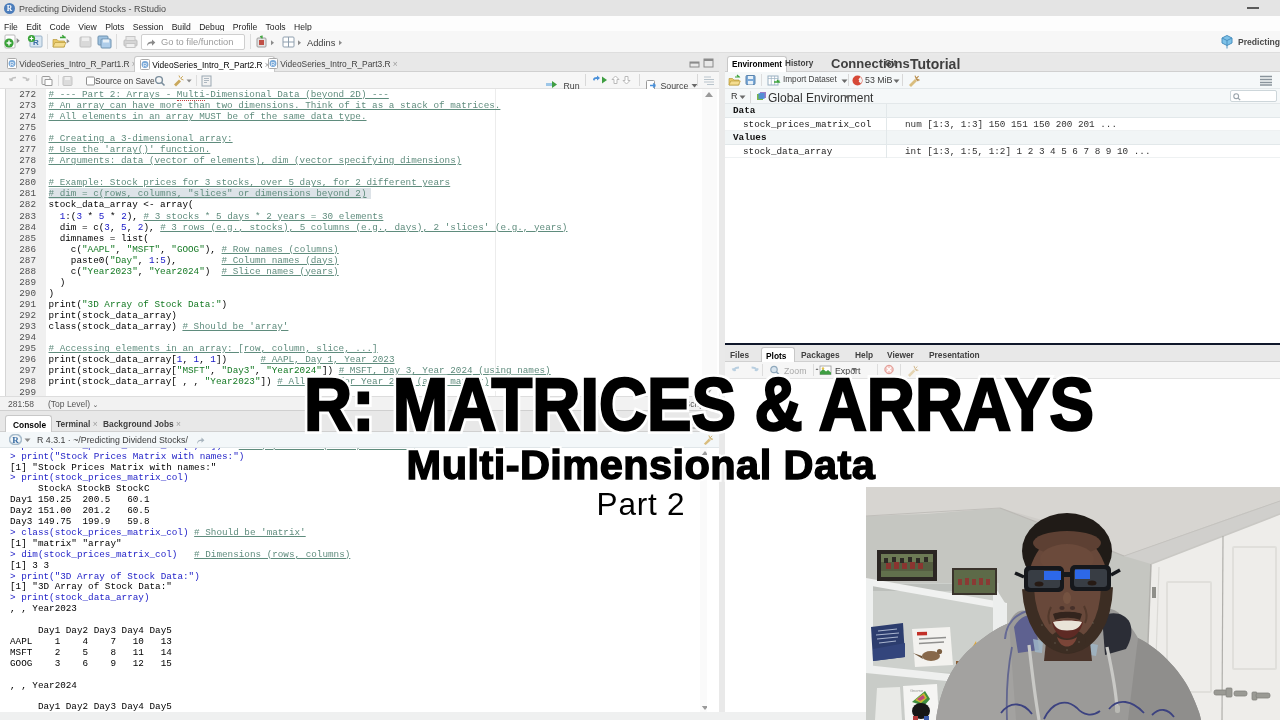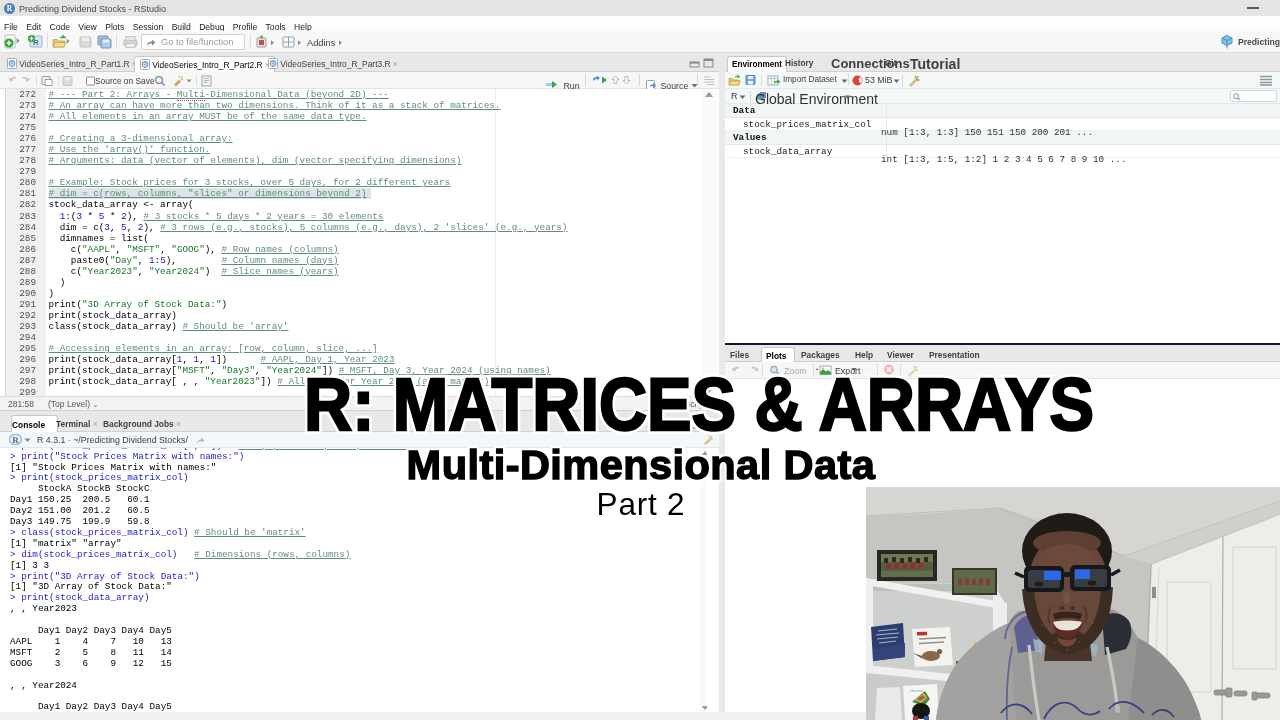--- a/index.html
+++ b/index.html
@@ -46,21 +46,21 @@
 #bottomstrip { left:0; top:712px; width:1280px; height:8px; background:#eff0f0; }
 
 
 #envtabs { left:0; top:2px; width:555px; height:17px; }
 #envtoolbar { left:0; top:19px; width:555px; height:17px; background:#f5f8f9; border-bottom:1px solid #e3e8ea; }
 #envrow2 { left:0; top:36px; width:555px; height:15px; background:#f5f8f9; border-bottom:1px solid #e3e8ea; }
 #envgrid { left:0; top:51px; width:555px; }
 .envhdr { height:13.5px; background:#f1f5f6; border-bottom:1px solid #e2e8ea; font-family:"Liberation Mono", monospace; font-weight:bold; font-size:9.3px; color:#111; padding-left:8px; line-height:13px; }
 .envrow { height:13.5px; background:#fff; border-bottom:1px solid #eef1f2; font-family:"Liberation Mono", monospace; font-size:9.3px; color:#222; line-height:13px; position:relative; }
 .envname { position:absolute; left:18px; }
-.envval { position:absolute; left:156px; color:#333;margin-top:8px; }
+.envval { position:absolute; left:180px; color:#333; }
 
 #plotstabs { left:0; top:290px; width:555px; height:19px; }
 #plotstoolbar { left:0; top:309px; width:555px; height:17px; }
 #plotsbody { left:0; top:326px; width:555px; height:334px; background:#fff; }
 
 .sep { display:inline-block; width:1px; height:12px; background:#d8d8d8; vertical-align:middle; }
 </style>
 </head>
 <body>
 <div id="app">
@@ -274,21 +274,21 @@
             <path d="M5 7L1 2h8z" fill="#9a9a9a"></path>
           </svg>
         </div>
     </div>
     <div class="abs" id="editstatus">
       <span class="abs" style="left:8px;top:2px">281:58</span>
       <span class="abs" style="left:48px;top:2px">(Top Level) <span style="font-size:7px">⌄</span></span>
       <span class="abs" style="left:676px;top:2px">R Script <span style="font-size:7px">⌄</span></span>
     </div>
     <div class="abs tabstrip" id="consoletabs" style="border-top:1px solid #d0d0d0">
-      <div class="tab active" style="left:11px;width:47px;top:4px;height:18px;line-height:18px;font-weight:bold">Console</div>
+      <div class="tab active" style="left:5px;width:47px;top:4px;height:18px;padding-left:7px;line-height:18px;font-weight:bold">Console</div>
       <div class="tab" style="left:56px;width:52px;top:4px;line-height:18px;height:18px;font-weight:bold">Terminal <span style="color:#9a9a9a;font-weight:normal">×</span></div>
       <div class="tab" style="left:103px;width:86px;top:4px;line-height:18px;height:18px;font-weight:bold">Background Jobs <span style="color:#9a9a9a;font-weight:normal">×</span></div>
       <svg class="abs" style="right:5px;top:8px" width="26" height="10" viewBox="0 0 26 10">
           <rect x="1" y="4" width="9" height="5" fill="none" stroke="#8a8a8a"></rect>
           <rect x="1" y="4" width="9" height="1.6" fill="#8a8a8a"></rect>
           <rect x="15" y="1" width="9" height="8" fill="none" stroke="#8a8a8a"></rect>
           <rect x="15" y="1" width="9" height="2" fill="#8a8a8a"></rect>
         </svg>
     </div>
     <div class="abs" id="consolehdr">
@@ -394,21 +394,21 @@
       <span class="abs" style="left:6px;top:2px;font-size:9px;color:#333">R</span>
         <svg class="abs" style="left:14px;top:6px" width="7" height="5" viewBox="0 0 7 5">
           <path d="M0.5 0.5l3 3.5 3-3.5z" fill="#6a6a6a"></path>
         </svg>
       <span class="sep abs" style="left:25px;top:1.5px"></span>
       <svg class="abs" style="left:31px;top:2px" width="11" height="11" viewBox="0 0 11 11">
           <rect x="1" y="3" width="6" height="6" fill="#7ab648"></rect>
           <rect x="4" y="1" width="6" height="6" fill="#8f6fc0" opacity="0.9"></rect>
           <rect x="2.5" y="2" width="6" height="6" fill="#4a90d9" opacity="0.85"></rect>
         </svg>
-      <span class="abs" style="left:30px;top:2px;font-size:14px;color:#333">Global Environment</span>
+      <span class="abs" style="left:43px;top:2px;font-size:12px;color:#333">Global Environment</span>
         <svg class="abs" style="left:119px;top:6px" width="7" height="5" viewBox="0 0 7 5">
           <path d="M0.5 0.5l3 3.5 3-3.5z" fill="#6a6a6a"></path>
         </svg>
       <div class="abs" style="right:3px;top:1px;width:47px;height:12px;background:#fff;border:1px solid #cdd6da;border-radius:2px">
           <svg style="position:absolute;left:2px;top:2px" width="8" height="8" viewBox="0 0 8 8">
             <circle cx="3.2" cy="3.2" r="2.4" fill="none" stroke="#9aa4ab" stroke-width="1.1"></circle>
             <path d="M5 5l2.2 2.2" stroke="#9aa4ab" stroke-width="1.2"></path>
           </svg>
         </div>
     </div>

